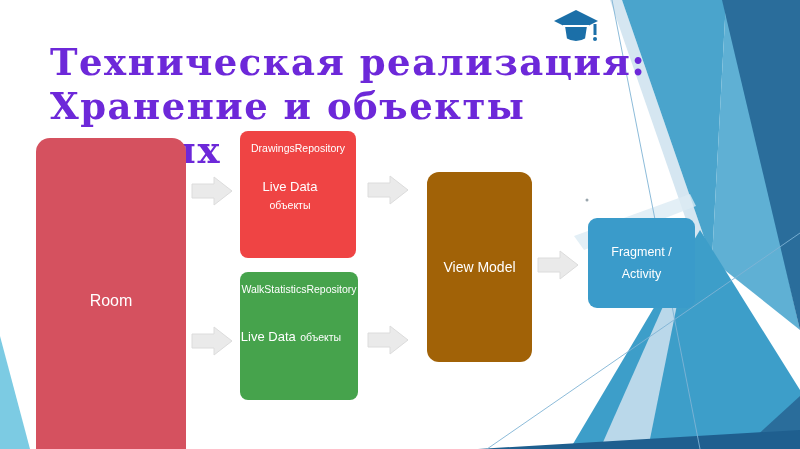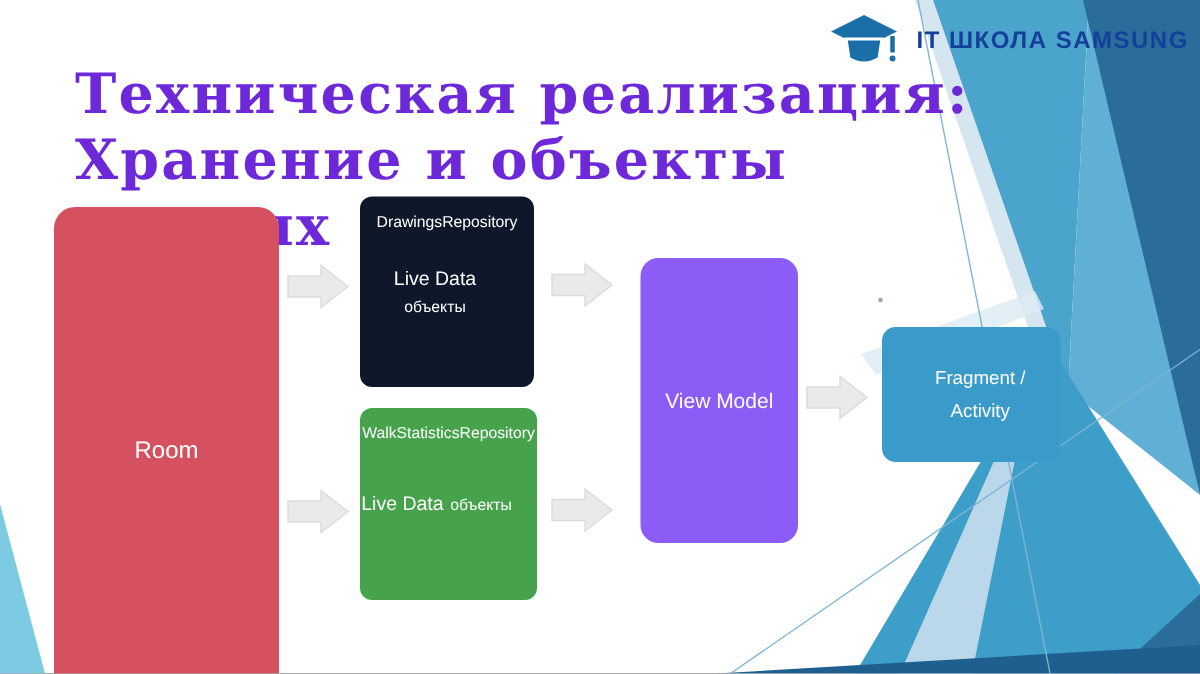--- a/index.html
+++ b/index.html
@@ -23,29 +23,29 @@
   .logo .logo-text{
     font-size:16px;font-weight:bold;letter-spacing:1px;color:#15409a;white-space:nowrap;
   }
   
   .node{
     position:absolute;z-index:2;color:#ffffff;text-align:center;
     display:flex;align-items:center;justify-content:center;
   }
   #room{left:36px;top:138px;width:150px;height:325px;background:#d5515f;border-radius:14px;font-size:16px;}
   .repo{flex-direction:column;justify-content:flex-start;border-radius:8px;}
-  #drawings-repo{left:240px;top:131px;width:116px;height:127px;background:#0f172a;}
+  #drawings-repo{left:240px;top:131px;width:116px;height:127px;background:#ef4444;}
   #walk-repo{left:240px;top:272px;width:118px;height:128px;background:#46a34c;}
   .repo .repo-title{margin-top:11px;font-size:10.5px;}
   .repo .repo-body{position:absolute;top:50%;left:0;right:16px;transform:translateY(-50%);}
   .repo .body-main{font-size:13px;}
   .repo .body-sub{font-size:10.5px;}
-  #view-model{left:427px;top:172px;width:105px;height:190px;background:#8b5cf6;border-radius:12px;font-size:14px;}
+  #view-model{left:427px;top:172px;width:105px;height:190px;background:#a16207;border-radius:12px;font-size:14px;}
   #fragment{left:588px;top:218px;width:107px;height:90px;background:#3a9bca;border-radius:9px;
-    font-size:12.5px;line-height:22px;flex-direction:column;padding-left:12px;}
+    font-size:12.5px;line-height:22px;flex-direction:column;}
   #arrows{position:absolute;left:0;top:0;width:800px;height:449px;z-index:2;pointer-events:none;}
 </style>
 </head>
 <body>
 
 <div id="slide">
 
   <svg id="decor" viewBox="0 0 800 449" preserveAspectRatio="none">
 
     <polygon points="610,0 622,0 712,260 702,266" fill="#d5e6f1"></polygon>
@@ -73,21 +73,20 @@
     <span>данных</span>
   </div>
 
   <div class="logo">
     <svg class="cap" viewBox="0 0 46 40">
       <polygon points="23,2 45,13 23,24 1,13" fill="#1b6fa8"></polygon>
       <path d="M11,18 L35,18 L33,31 Q23,37 13,31 Z" fill="#1b6fa8" stroke="#ffffff" stroke-width="2"></path>
       <rect x="40.5" y="16" width="3" height="11" fill="#1b6fa8"></rect>
       <circle cx="42" cy="31" r="2" fill="#1b6fa8"></circle>
     </svg>
-    <span class="logo-text">IT ШКОЛА SAMSUNG</span>
   </div>
 
   <div class="node" id="room">
     <span>Room</span>
   </div>
 
   <div class="node repo" id="drawings-repo">
     <span class="repo-title">DrawingsRepository</span>
     <span class="repo-body">
       <span class="body-main">Live Data</span>

